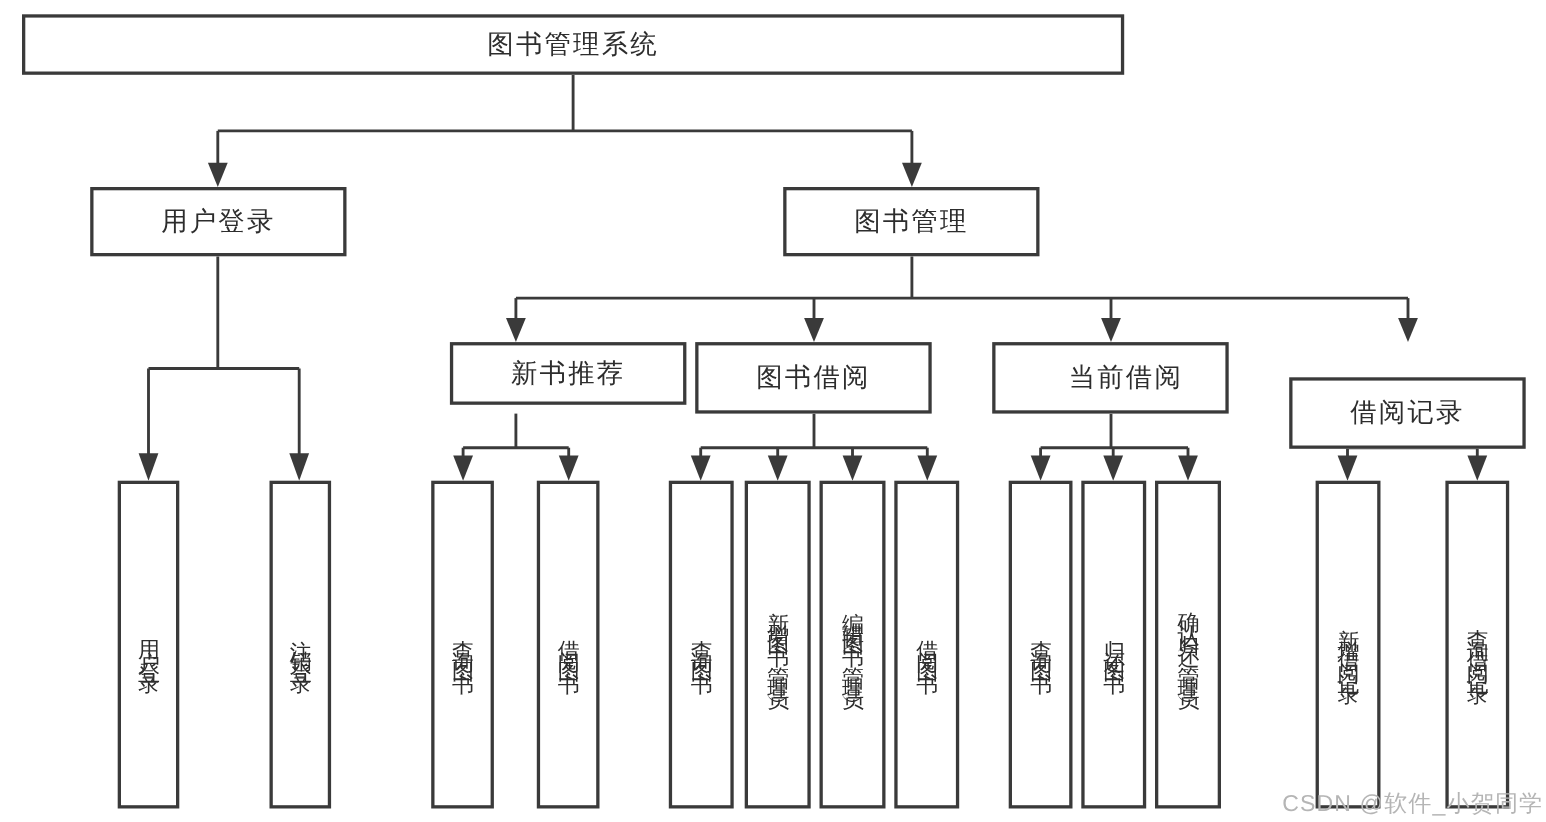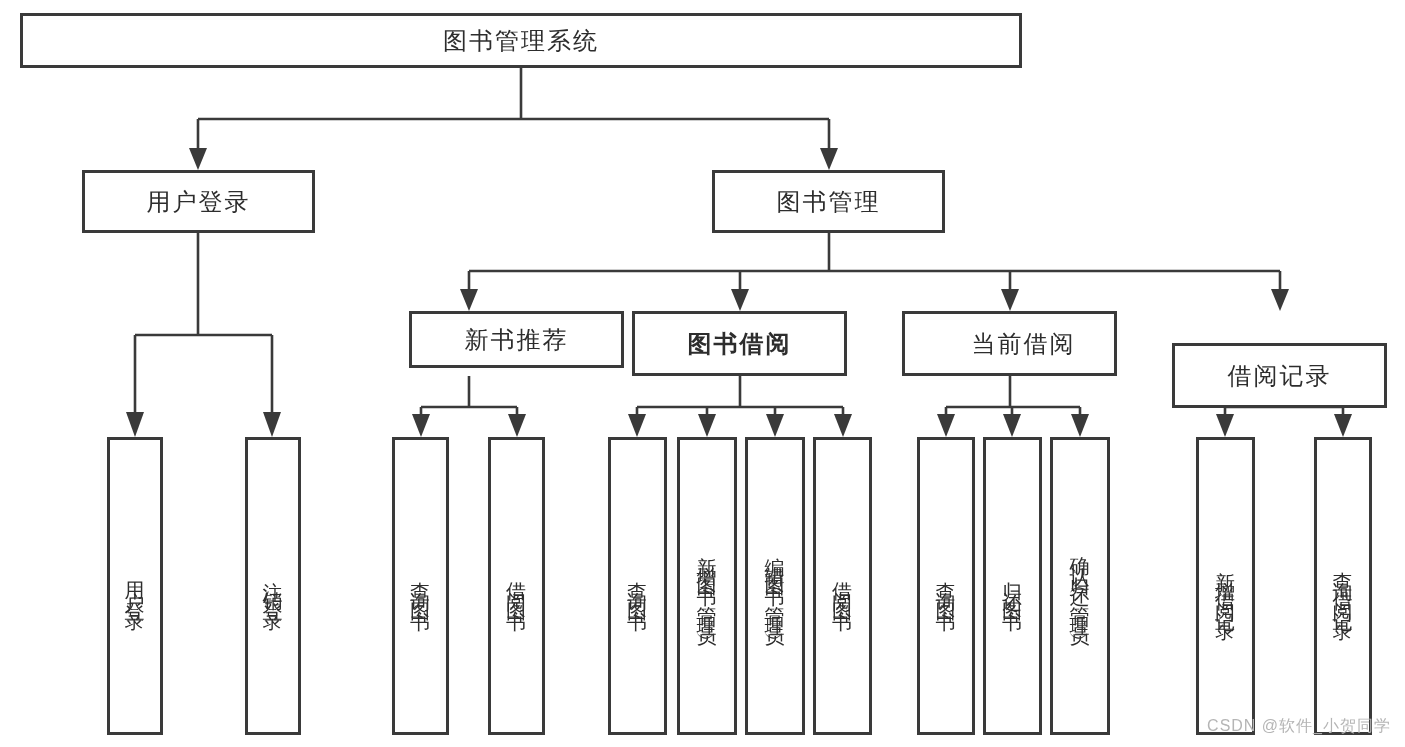--- a/index.html
+++ b/index.html
@@ -46,43 +46,43 @@
     letter-spacing: 10px;
     white-space: nowrap;
   }
   
   .n-root  { left: 20px;   top: 13px;  width: 1002px; height: 55px; align-items: center; }
   
   .n-login { left: 82px;   top: 170px; width: 233px;  height: 63px; }
   .n-mgmt  { left: 712px;  top: 170px; width: 233px;  height: 63px; }
   
   .n-new   { left: 361px;  top: 311px; width: 215px;  height: 57px; margin-left: 48px; }
-  .n-brw   { left: 632px;  top: 311px; width: 215px;  height: 65px; font-weight: bold; }
+  .n-brw   { left: 632px;  top: 311px; width: 215px;  height: 65px; }
   .n-cur   { left: 902px;  top: 311px; width: 215px;  height: 65px; padding-left: 28px; }
   .n-rec   { left: 1172px; top: 311px; width: 215px;  height: 65px; margin-top: 32px; }
   
   .leaf { top: 437px; height: 298px; border-width: 3px; }
   .l-01 { left: 107px;  width: 56px; }
   .l-02 { left: 245px;  width: 56px; }
   .l-03 { left: 392px;  width: 57px; }
   .l-04 { left: 488px;  width: 57px; }
   .l-05 { left: 608px;  width: 59px; }
   .l-06 { left: 677px;  width: 60px; }
   .l-07 { left: 745px;  width: 60px; }
   .l-08 { left: 813px;  width: 59px; }
   .l-09 { left: 917px;  width: 58px; }
   .l-10 { left: 983px;  width: 59px; }
   .l-11 { left: 1050px; width: 60px; }
   .l-12 { left: 1196px; width: 59px; }
   .l-13 { left: 1314px; width: 58px; }
   #watermark {
     position: absolute;
-    right: 14px;
+    right: 2px;
     top: 716px;
-    font-size: 16px;
+    font-size: 21px;
     color: #b5b5b5;
     letter-spacing: 1px;
     z-index: 5;
     white-space: nowrap;
   }
 </style>
 </head>
 <body>
 
 <div id="canvas">

